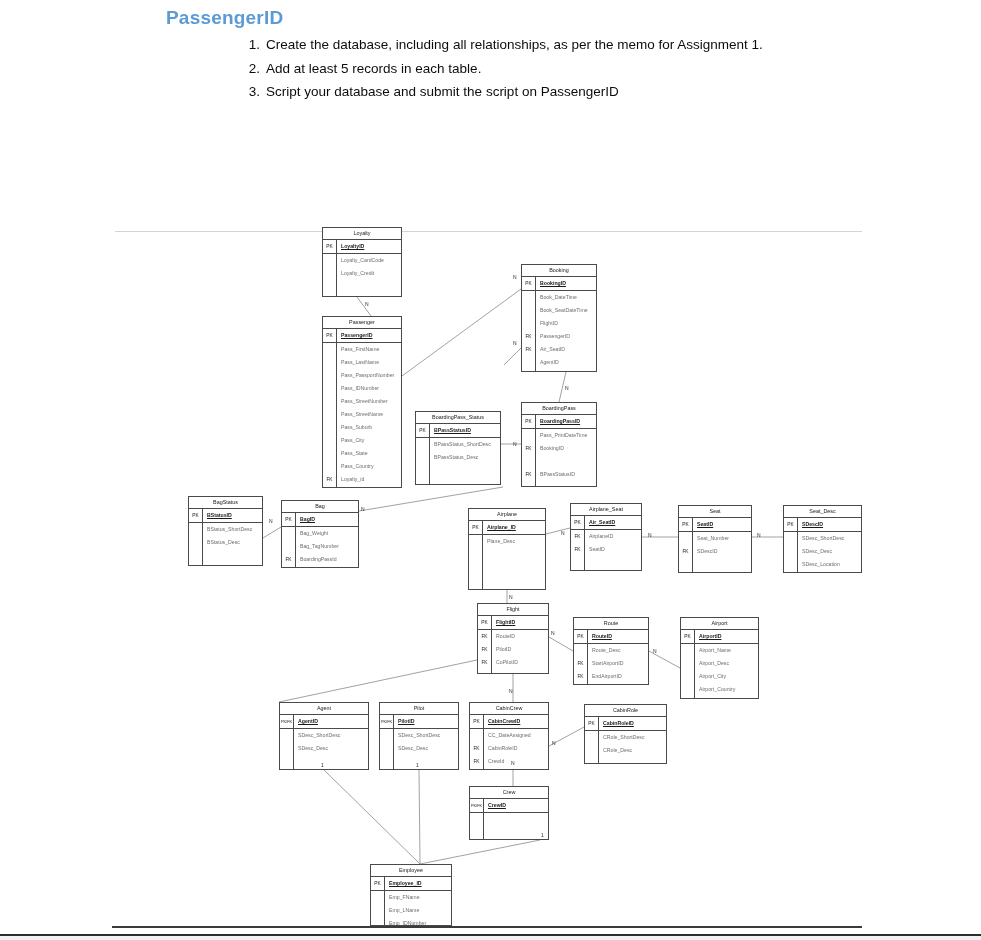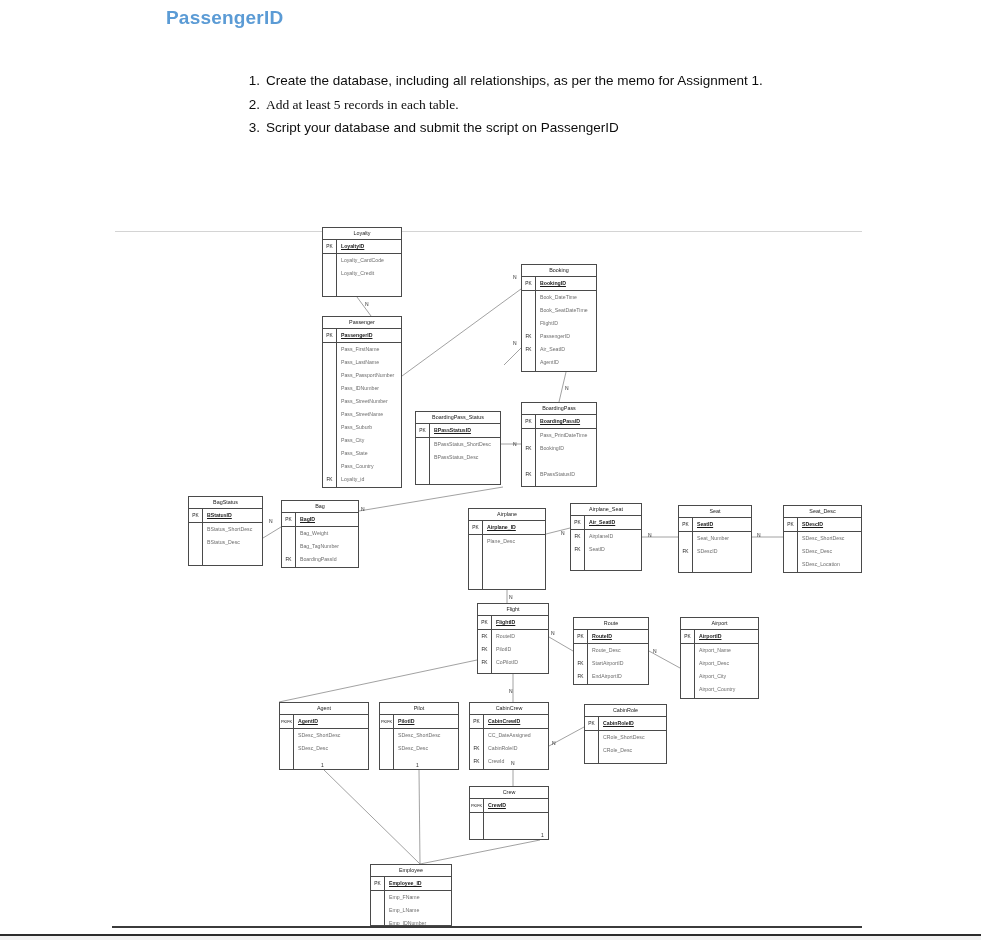--- a/index.html
+++ b/index.html
@@ -174,25 +174,25 @@
   }
 </style>
 </head>
 <body>
 
 <section id="instructions-section">
   <h1 id="instructions-heading">PassengerID</h1>
   <ol class="instr-list" id="instr-list">
       <li class="instr-item">
         <span class="instr-num">1.</span>
-        <span class="instr-text-justify" style="display: block; margin-top: 36px;">Create the database, including all relationships, as per the memo for Assignment 1.</span>
+        <span class="instr-text-justify" style="display: block;">Create the database, including all relationships, as per the memo for Assignment 1.</span>
       </li>
       <li class="instr-item">
         <span class="instr-num">2.</span>
-        <span style="display: block; font-family: Liberation Serif, serif;">Add at least 5 records in each table.</span>
+        <span style="display: block;">Add at least 5 records in each table.</span>
       </li>
       <li class="instr-item">
         <span class="instr-num">3.</span>
         <span style="display: block;">Script your database and submit the script on PassengerID</span>
       </li>
     </ol>
 </section>
 
 <div id="top-rule"></div>
 

